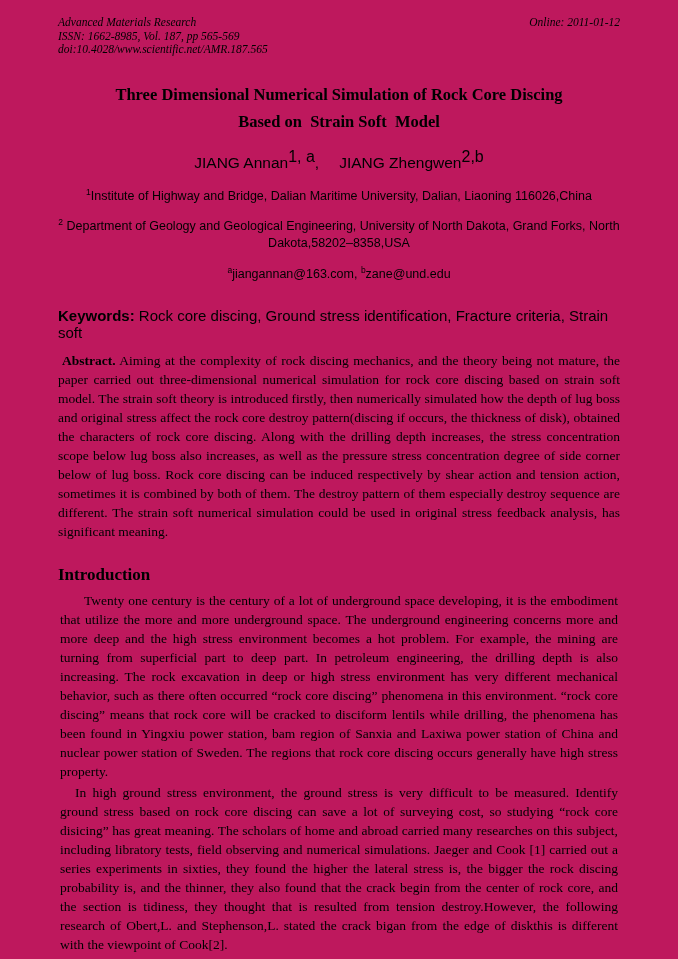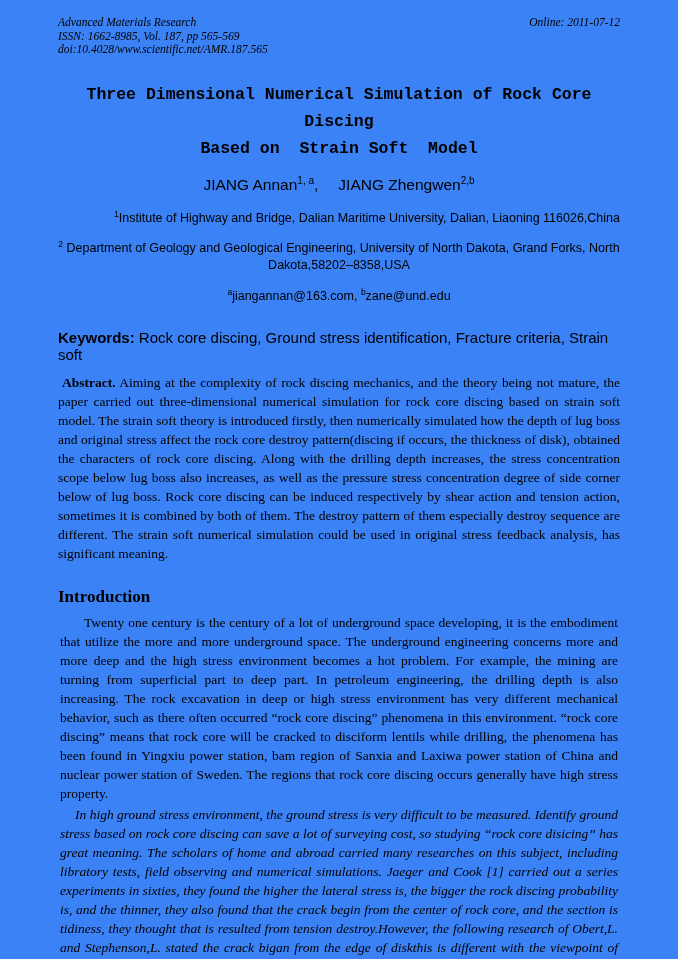--- a/index.html
+++ b/index.html
@@ -4,21 +4,21 @@
 <style>
   html, body {
     margin: 0;
     padding: 0;
     background: #ffffff;
   }
   .page {
     position: relative;
     width: 678px;
     height: 959px;
-    background: #3b82f6;
+    background: #be185d;
     color: #000000;
     box-sizing: border-box;
     padding: 16px 58px 0 58px;
     overflow: hidden;
   }
   
   .page-header {
     display: flex;
     justify-content: space-between;
     align-items: flex-start;
@@ -26,44 +26,44 @@
     font-style: italic;
     font-size: 11.5px;
     line-height: 13.5px;
   }
   .header-left div { white-space: nowrap; }
   .header-right { white-space: nowrap; }
   
   .title-block {
     margin-top: 24px;
     text-align: center;
-    font-family: Liberation Mono, monospace;
+    font-family: Liberation Serif, serif;
     font-weight: bold;
     font-size: 16.5px;
     line-height: 27px;
   }
   .ws-pre { white-space: pre-wrap; }
   
   .authors-line {
     margin-top: 13px;
     text-align: center;
     font-family: "Liberation Sans", sans-serif;
     font-size: 15.5px;
   }
-  .authors-line sup { font-size: 10px; }
+  .authors-line sup { font-size: 16px; }
   .author-sep { margin-right: 20px; }
   
   .affiliation, .emails-line {
     text-align: center;
     font-family: "Liberation Sans", sans-serif;
     font-size: 12.5px;
     line-height: 17px;
   }
   .affiliation sup, .emails-line sup { font-size: 8.5px; }
-  .affiliation-1 { margin-top: 12px; text-align: right; }
+  .affiliation-1 { margin-top: 12px; }
   .affiliation-2 { margin-top: 9px; }
   .emails-line { margin-top: 10px; }
   
   .keywords-line {
     margin-top: 24px;
     font-family: "Liberation Sans", sans-serif;
     font-size: 15px;
     line-height: 17px;
   }
   .keywords-label { font-weight: bold; }
@@ -80,34 +80,34 @@
   }
   .abstract-label { font-weight: bold; }
   .section-heading {
     margin-top: 24px;
     font-family: "Liberation Serif", serif;
     font-weight: bold;
     font-size: 17px;
   }
   .intro-paragraph { margin: 2px; }
   .intro-paragraph.first { margin-top: 6px; text-indent: 24px; }
-  .intro-paragraph.rest { text-indent: 15px; font-style: italic; }
+  .intro-paragraph.rest { text-indent: 15px; }
 </style>
 </head>
 <body>
 
 <div class="page">
 
   <div class="page-header">
     <div class="header-left">
       <div>Advanced Materials Research</div>
       <div>ISSN: 1662-8985, Vol. 187, pp 565-569</div>
       <div>doi:10.4028/www.scientific.net/AMR.187.565</div>
     </div>
-    <div class="header-right">Online: 2011-07-12</div>
+    <div class="header-right">Online: 2011-01-12</div>
   </div>
 
   <div class="title-block">
     <div class="ws-pre">Three Dimensional Numerical Simulation of Rock Core Discing</div>
     <div class="ws-pre">Based on  Strain Soft  Model</div>
   </div>
 
   <div class="authors-line">
     <span>JIANG Annan</span><sup>1, a</sup><span class="author-sep">,</span><span>JIANG Zhengwen</span><sup>2,b</sup>
   </div>

